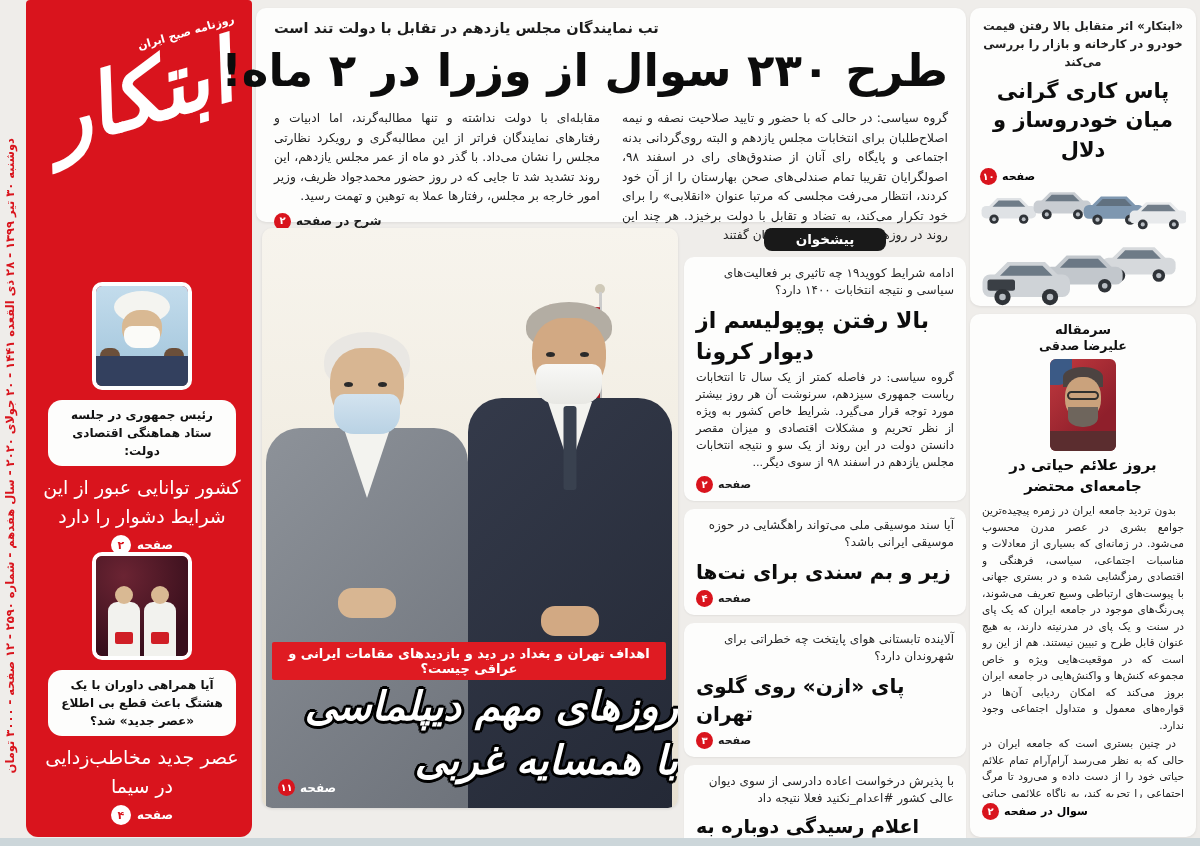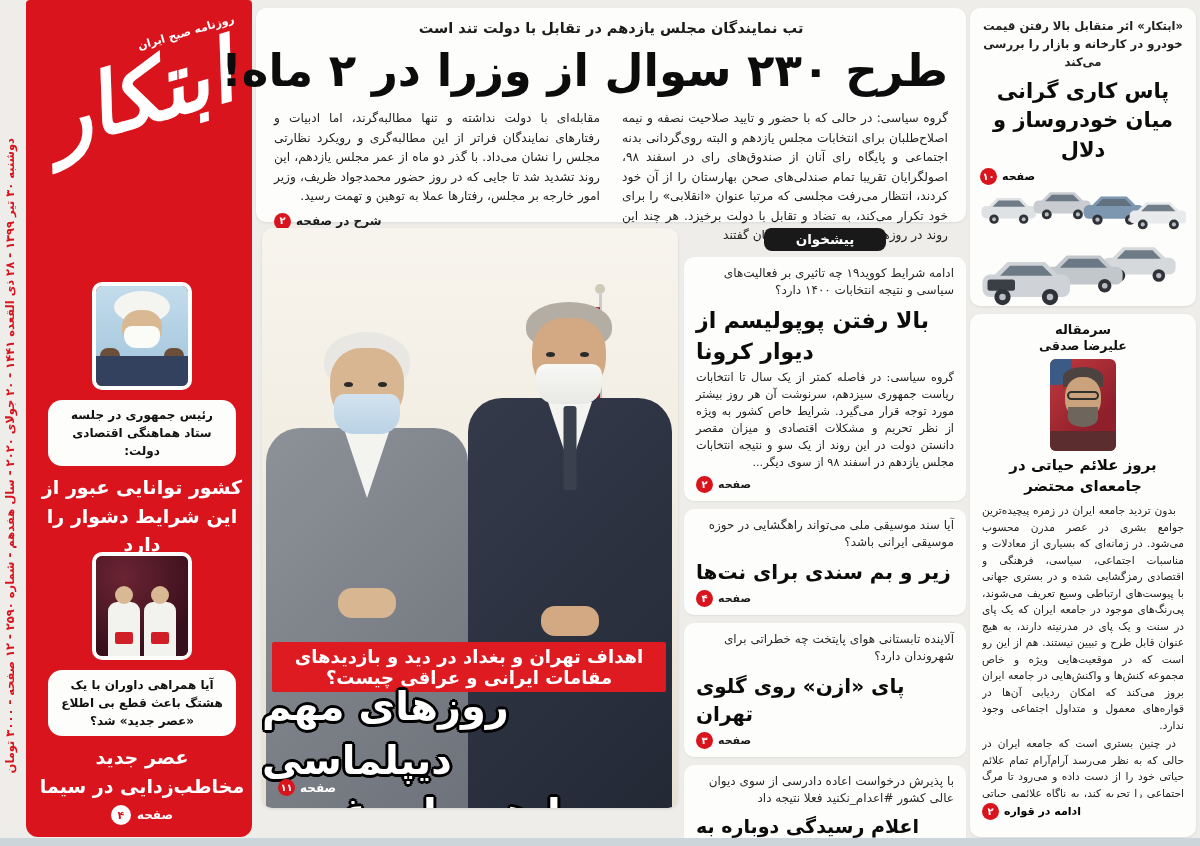--- a/index.html
+++ b/index.html
@@ -20,21 +20,21 @@
   .logo-block{position:absolute;top:0;left:0;width:100%;height:278px;}
   .logo-text{position:absolute;top:52px;left:-12px;right:-12px;text-align:center;color:#fff;
     font-size:86px;font-weight:bold;font-style:italic;transform:rotate(-16deg);line-height:1;letter-spacing:-3px;}
   .logo-tagline{position:absolute;top:26px;right:16px;color:#fff;font-size:11px;font-weight:bold;transform:rotate(-16deg);}
   .side-item{position:absolute;left:6px;right:0;}
   .side-item.first{top:282px;}
   .side-item.second{top:552px;}
   .side-photo{margin:0 auto;width:92px;height:100px;border:4px solid #fff;border-radius:10px;overflow:hidden;position:relative;}
   .side-kicker{background:#fdfdfc;color:#111;border-radius:14px;margin:10px 16px 4px;padding:6px 9px;
     font-size:12px;font-weight:bold;text-align:center;line-height:1.5;}
-  .side-headline{color:#fff;font-weight:bold;font-size:19px;text-align:center;margin:7px 4px 4px;line-height:1.5;}
+  .side-headline{color:#fff;font-weight:normal;font-size:19px;text-align:center;margin:7px 4px 4px;line-height:1.5;}
   .side-ref{display:flex;justify-content:center;gap:6px;align-items:center;margin-top:5px;color:#fff;font-size:12px;font-weight:bold;}
   .white-circle{width:20px;height:20px;border-radius:50%;background:#fff;color:#d9141d;display:flex;align-items:center;justify-content:center;font-size:11px;font-weight:bold;}
 
   
   .ph-rouhani{width:100%;height:100%;background:linear-gradient(180deg,#c3dcec,#9fc3da);position:relative;}
   .rh-turban{position:absolute;top:5px;left:50%;transform:translateX(-50%);width:56px;height:32px;background:#f4f4f0;border-radius:50%;}
   .rh-face{position:absolute;top:24px;left:50%;transform:translateX(-50%);width:40px;height:36px;background:#d9b993;border-radius:45%;}
   .rh-mask{position:absolute;top:40px;left:50%;transform:translateX(-50%);width:36px;height:22px;background:#fbfbf8;border-radius:8px 8px 12px 12px;}
   .rh-body{position:absolute;bottom:0;left:0;width:100%;height:30px;background:#33405e;}
   .rh-robe-l{position:absolute;bottom:0;left:4px;width:20px;height:38px;background:#6b4f3a;border-radius:8px 8px 0 0;}
@@ -43,21 +43,21 @@
   
   .ph-judges{width:100%;height:100%;background:radial-gradient(circle at 30% 20%,#6b2433,#380f1c 75%);position:relative;}
   .judge{position:absolute;bottom:0;width:32px;height:54px;background:#f2f2ee;border-radius:9px 9px 0 0;}
   .judge.jl{left:12px;} .judge.jr{right:12px;}
   .judge-head{position:absolute;top:-16px;left:50%;transform:translateX(-50%);width:18px;height:18px;border-radius:50%;background:#d9b993;}
   .judge-box{position:absolute;bottom:12px;left:50%;transform:translateX(-50%);width:18px;height:12px;background:#d01f26;border-radius:2px;}
 
   
   .lead-card{position:absolute;left:256px;top:8px;width:710px;height:214px;background:#fdfdfc;border-radius:10px;
     box-shadow:0 1px 3px rgba(0,0,0,.08);padding:10px 18px;box-sizing:border-box;}
-  .lead-kicker{text-align:center;font-size:14.5px;font-weight:bold;color:#1c1c1c;margin-top:2px;}
+  .lead-kicker{text-align:left;font-size:14.5px;font-weight:bold;color:#1c1c1c;margin-top:2px;}
   .lead-headline{text-align:center;font-size:45px;font-weight:bold;color:#0c0c0c;margin:8px 0 12px;white-space:nowrap;letter-spacing:-1px;}
   .lead-body{display:flex;gap:22px;font-size:12.2px;line-height:1.6;color:#232323;text-align:justify;}
   .lead-col{flex:1;}
   .ref-line{display:flex;justify-content:flex-end;align-items:center;font-size:12px;font-weight:bold;color:#1a1a1a;margin-top:5px;}
   .red-circle{min-width:17px;height:17px;padding:0 2px;border-radius:50%;background:#d9141d;color:#fff;font-size:10px;
     display:flex;align-items:center;justify-content:center;font-weight:bold;margin-inline-start:5px;box-sizing:border-box;}
 
   
   .photo-card{position:absolute;left:262px;top:228px;width:416px;height:580px;border-radius:10px;overflow:hidden;
     background:linear-gradient(180deg,#f7f4ed 0%,#f0ebdf 55%,#e7e0d1 100%);box-shadow:0 1px 3px rgba(0,0,0,.1);}
@@ -83,25 +83,25 @@
   .left .m-torso{background:linear-gradient(135deg,#8d9299,#6e737b);height:380px;}
   .right .m-torso{background:linear-gradient(135deg,#343a4a,#242936);height:410px;}
   .m-shirt{position:absolute;top:96px;left:50%;transform:translateX(-50%);width:44px;height:66px;
     background:#f3f3ef;clip-path:polygon(0 0,100% 0,50% 100%);z-index:3;}
   .k-tie{position:absolute;top:100px;left:50%;transform:translateX(-50%);width:13px;height:84px;background:#39414f;border-radius:3px;z-index:4;}
   .m-hands{position:absolute;left:50%;transform:translateX(-50%);width:58px;height:30px;border-radius:14px;z-index:4;}
   .left .m-hands{top:252px;background:#d8b692;}
   .right .m-hands{top:300px;background:#d2a983;}
   .statue{position:absolute;left:368px;bottom:150px;width:42px;height:130px;z-index:2;
     background:linear-gradient(#5a4632,#2e2318);border-radius:10px 20px 4px 4px;}
-  .photo-caption{position:absolute;left:10px;right:12px;top:414px;background:#df1b22;color:#fff;font-size:18px;
+  .photo-caption{position:absolute;left:10px;right:12px;top:414px;background:#df1b22;color:#fff;font-size:13px;
     font-weight:bold;text-align:center;padding:4px 6px;border-radius:2px;z-index:5;}
-  .photo-headline{position:absolute;left:0;right:0;top:452px;z-index:5;color:#fff;text-align:left;font-weight:bold;
+  .photo-headline{position:absolute;left:0;right:0;top:452px;z-index:5;color:#fff;text-align:right;font-weight:bold;
     font-size:40px;line-height:1.34;letter-spacing:-1px;
-    text-shadow:-2px -2px 0 #000,2px -2px 0 #000,-2px 2px 0 #000,2px 2px 0 #000,0 3px 0 #000,3px 0 0 #000,-3px 0 0 #000,0 -3px 0 #000;}
+    text-shadow:-2px -2px 0 #000,2px -2px 0 #000,-2px 2px 0 #000,2px 2px 0 #000,0 3px 0 #000,3px 0 0 #000,-3px 0 0 #000,0 -3px 0 #000;font-style:italic;}
   .photo-ref{position:absolute;left:16px;bottom:12px;z-index:5;display:flex;align-items:center;color:#fff;font-weight:bold;font-size:12px;}
 
   
   .pk{position:absolute;left:684px;top:228px;width:282px;}
   .pk-header{width:122px;margin:0 auto 6px;background:#191919;color:#fff;text-align:center;font-size:13.5px;
     font-weight:bold;padding:3px 0 4px;border-radius:8px;}
   .pk-item{background:#fdfdfc;border-radius:10px;padding:8px 12px;margin-bottom:8px;box-shadow:0 1px 2px rgba(0,0,0,.06);}
   .pk-kicker{font-size:12px;color:#2a2a2a;text-align:right;line-height:1.45;}
   .pk-headline{font-weight:bold;color:#0c0c0c;text-align:left;line-height:1.4;margin:6px 0 2px;}
   .pk-headline.h-big{font-size:22px;}
@@ -333,19 +333,19 @@
       <div class="ed-glasses"></div>
       <div class="ed-beard"></div>
       <div class="ed-shoulders"></div>
     </div>
     <div class="ed-headline">بروز علائم حیاتی در جامعه‌ای محتضر</div>
     <div class="ed-body">
       <p>بدون تردید جامعه ایران در زمره پیچیده‌ترین جوامع بشری در عصر مدرن محسوب می‌شود. در زمانه‌ای که بسیاری از معادلات و مناسبات اجتماعی، سیاسی، فرهنگی و اقتصادی رمزگشایی شده و در بستری جهانی با پیوست‌های ارتباطی وسیع تعریف می‌شوند، پی‌رنگ‌های موجود در جامعه ایران که یک پای در سنت و یک پای در مدرنیته دارند، به هیچ عنوان قابل طرح و تبیین نیستند. هم از این رو است که در موقعیت‌هایی ویژه و خاص مجموعه کنش‌ها و واکنش‌هایی در جامعه ایران بروز می‌کند که امکان ردیابی آن‌ها در قواره‌های معمول و متداول اجتماعی وجود ندارد.</p>
       <p>در چنین بستری است که جامعه ایران در حالی که به نظر می‌رسد آرام‌آرام تمام علائم حیاتی خود را از دست داده و می‌رود تا مرگ اجتماعی را تجربه کند، به ناگاه علائمی حیاتی از خود بروز می‌دهد که یکسره همه تحلیلگران را شگفت‌زده و متحیر می‌سازد. این جامعه می‌تواند در سکرات موت نشانه‌هایی حیاتی، پرنشاط و شفاف را به جامعه جهانی مخابره کند و در این رهگذر بسیاری از تحلیل‌های مفروض را دستخوش دگرگونی و دگردیسی‌هایی اساسی کند. در این هنگامه است که روندها و فرآیندهای پیچیده در جامعه ایران بار دیگر نشان می‌دهند که گویی هنوز تا رمزگشایی از این جامعه فاصله‌ای بعید و شکافی سترگ وجود دارد.</p>
     </div>
     <div class="ed-ref">
-      <span>ادامه در قواره</span>
+      <span>سوال در صفحه</span>
       <span class="red-circle">۲</span>
     </div>
   </div>
 
   <div class="bottom-bar"></div>
 </div>
 
 </body></html>

